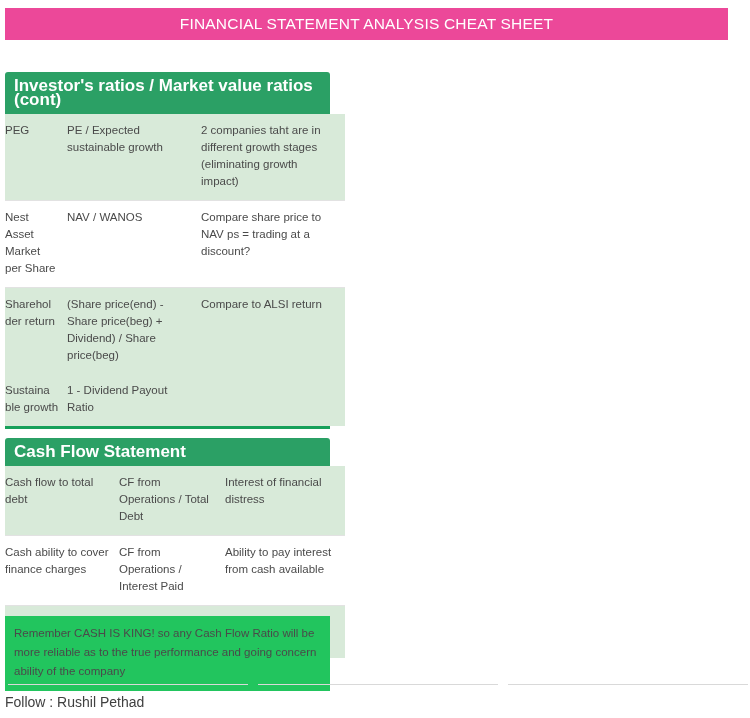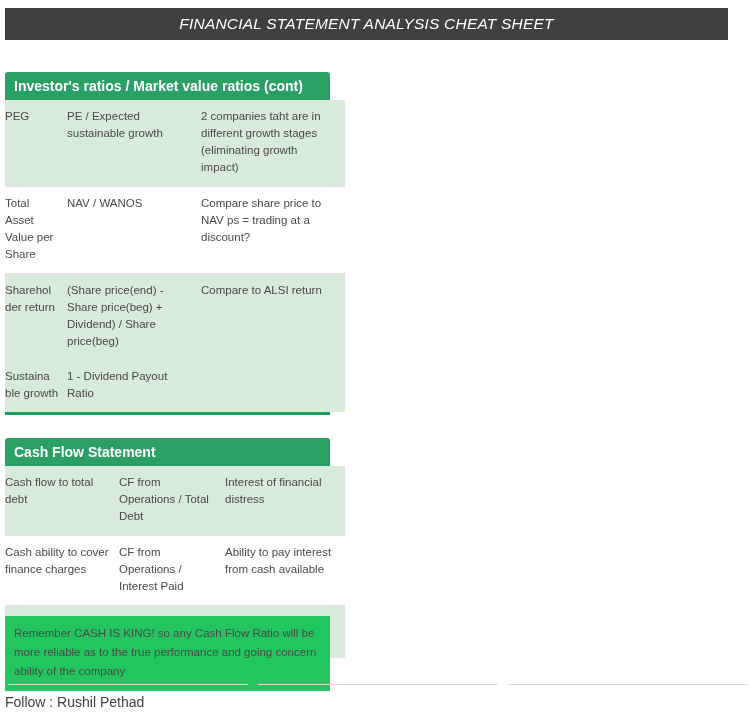--- a/index.html
+++ b/index.html
@@ -8,37 +8,37 @@
     background:#ffffff;
     font-family:"Liberation Sans","DejaVu Sans",sans-serif;
     color:#3d3d3d;
     overflow:hidden;
   }
   .page{position:relative;width:750px;height:718px;}
 
   
   .banner{
     position:absolute;left:5px;top:8px;width:723px;height:32px;
-    background:#404040;
-    display:flex;align-items:center;justify-content:center;font-style:italic;
+    background:#ec4899;
+    display:flex;align-items:center;justify-content:center;
   }
   .banner-title{
     color:#ffffff;font-size:15.5px;letter-spacing:.2px;font-weight:400;
     white-space:nowrap;
   }
 
   
   .card{
     position:absolute;left:5px;width:325px;
     border-bottom:3px solid #17a05a;
     background:#ffffff;
   }
   .sect-head{
     background:#2ba065;color:#ffffff;
-    font-size:14px;font-weight:bold;
+    font-size:17px;font-weight:bold;
     padding:7px 0 7px 9px;
     border-top-left-radius:3px;border-top-right-radius:3px;
     line-height:14px;
   }
   table.grid{width:100%;border-collapse:collapse;table-layout:fixed;}
   table.grid td{
     vertical-align:top;
     font-size:11.5px;line-height:17px;
     padding:8px 8px 10px 0;
     color:#4a4a4a;
@@ -86,21 +86,21 @@
   <div class="card" style="top:72px;">
     <div class="sect-head">Investor's ratios / Market value ratios (cont)</div>
     <table class="grid tblA">
       <tbody>
         <tr class="shade">
           <td class="c1">PEG</td>
           <td class="c2">PE / Expected sustainable growth</td>
           <td class="c3">2 companies taht are in different growth stages (eliminating growth impact)</td>
         </tr>
         <tr class="plain">
-          <td class="c1">Total Asset Value per Share</td>
+          <td class="c1">Nest Asset Market per Share</td>
           <td class="c2">NAV / WANOS</td>
           <td class="c3">Compare share price to NAV ps = trading at a discount?</td>
         </tr>
         <tr class="shade">
           <td class="c1">Sharehol der return</td>
           <td class="c2">(Share price(end) - Share price(beg) + Dividend) / Share price(beg)</td>
           <td class="c3">Compare to ALSI return</td>
         </tr>
         <tr class="shade">
           <td class="c1">Sustaina ble growth</td>

